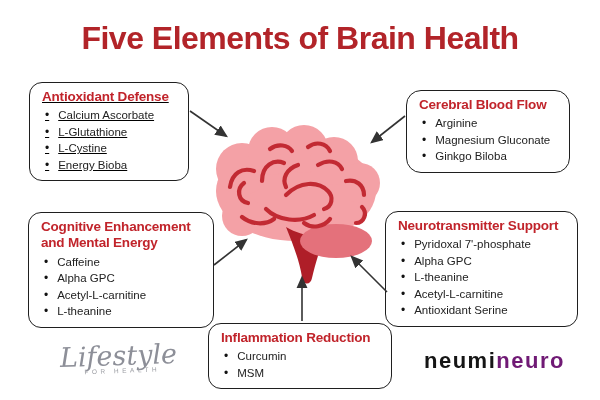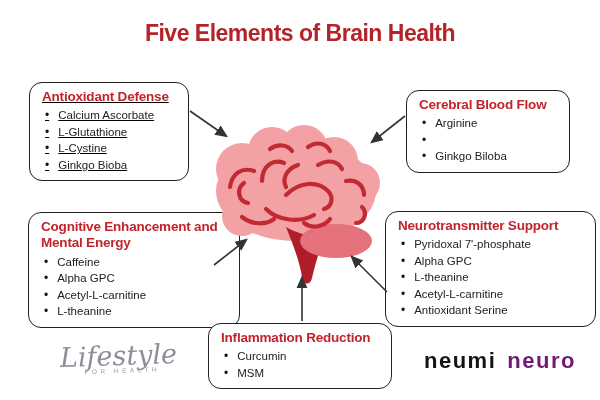--- a/index.html
+++ b/index.html
@@ -2,53 +2,53 @@
 <html><head>
 <meta charset="utf-8">
 <style>
   html,body{margin:0;padding:0;background:#ffffff;}
   .canvas{
     position:relative;width:600px;height:400px;background:#ffffff;
     font-family:"Liberation Sans",sans-serif;overflow:hidden;
   }
   .title{
     position:absolute;top:20px;left:0;width:600px;text-align:center;
-    font-size:23px;font-weight:bold;letter-spacing:-0.5px;color:#B22429;
+    font-size:32px;font-weight:bold;letter-spacing:-0.5px;color:#B22429;
   }
   .box{
     position:absolute;background:#ffffff;border:1.6px solid #1f1f1f;
     border-radius:13px;padding:6px 10px 7px 10px;box-sizing:border-box;
   }
   .box-heading{
     color:#C1242B;font-weight:bold;font-size:13.5px;line-height:1.22;
     letter-spacing:-0.2px;margin:0 0 2px 2px;
   }
   .items{margin-top:1px;}
   .item{display:flex;align-items:baseline;font-size:11.5px;line-height:16.5px;color:#222;}
   .bullet{flex:0 0 auto;margin:0 9px 0 5px;font-size:12px;color:#111;}
   #box-antioxidant{left:29px;top:82px;width:160px;text-decoration:underline;}
-  #box-cerebral{left:406px;top:90px;width:164px;}
-  #box-cognitive{left:28px;top:212px;width:212px;}
-  #box-neuro{left:385px;top:211px;width:211px;}
+  #box-cerebral{left:406px;top:90px;width:164px;border-radius:15px;}
+  #box-cognitive{left:28px;top:212px;width:186px;}
+  #box-neuro{left:385px;top:211px;width:193px;}
   #box-inflammation{left:208px;top:323px;width:184px;}
   #box-inflammation .box-heading{white-space:nowrap;}
   .brain-svg{position:absolute;left:212px;top:121px;}
   .arrows-svg{position:absolute;left:0;top:0;pointer-events:none;}
   .logo-lifestyle{
     position:absolute;left:60px;top:342px;color:#8D8F98;transform:rotate(-2deg);
   }
   .logo-lifestyle .script{
     font-family:"DejaVu Serif",serif;font-style:italic;font-size:27px;line-height:28px;
   }
   .logo-lifestyle .tagline{
     font-size:6.5px;letter-spacing:3.5px;color:#9A9CA2;margin:-3px 0 0 24px;
     font-family:"Liberation Sans",sans-serif;
   }
   .logo-neumi{
-    position:absolute;left:424px;top:348px;display:flex;align-items:baseline;gap:11px;
+    position:absolute;left:424px;top:348px;display:flex;align-items:baseline;
     font-size:22px;font-weight:bold;letter-spacing:1.5px;
   }
   .logo-neumi .brand{color:#151515;}
   .logo-neumi .product{color:#701a75;}
 </style>
 </head>
 <body>
 
 <div class="canvas">
 
@@ -64,34 +64,35 @@
         <div class="item">
           <span class="bullet">•</span>
           <span class="item-text">L-Glutathione</span>
         </div>
         <div class="item">
           <span class="bullet">•</span>
           <span class="item-text">L-Cystine</span>
         </div>
         <div class="item">
           <span class="bullet">•</span>
-          <span class="item-text">Ginkgo Bioba</span>
+          <span class="item-text">Energy Bioba</span>
         </div>
       </div>
   </div>
 
   <div class="box" id="box-cerebral">
     <div class="box-heading">Cerebral Blood Flow</div>
     <div class="items">
         <div class="item">
           <span class="bullet">•</span>
           <span class="item-text">Arginine</span>
         </div>
         <div class="item">
           <span class="bullet">•</span>
+          <span class="item-text">Magnesium Gluconate</span>
         </div>
         <div class="item">
           <span class="bullet">•</span>
           <span class="item-text">Ginkgo Biloba</span>
         </div>
       </div>
   </div>
 
   <div class="box" id="box-cognitive">
     <div class="box-heading">Cognitive Enhancement and Mental Energy</div>

